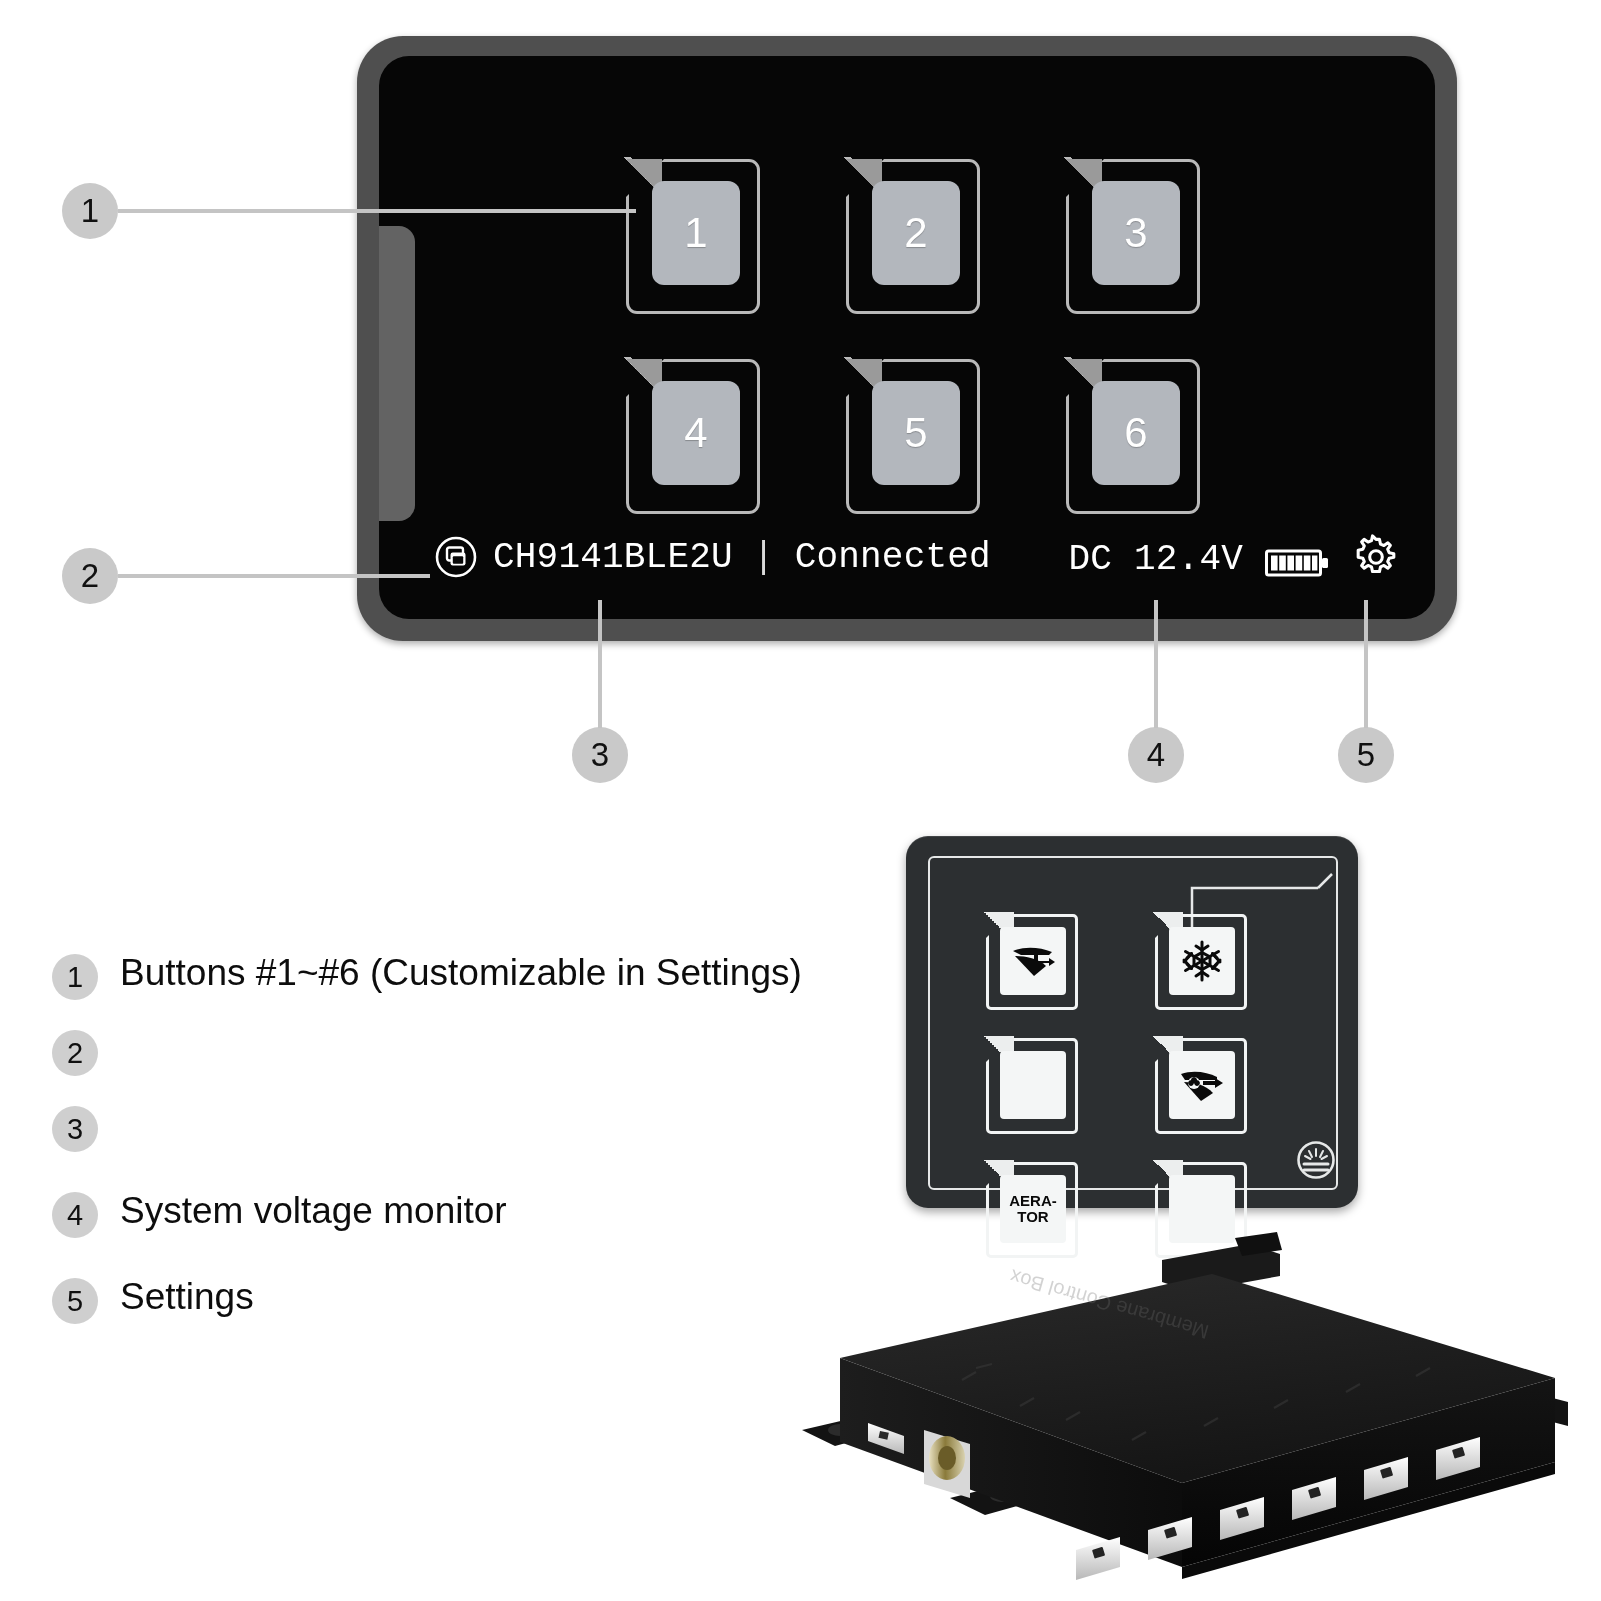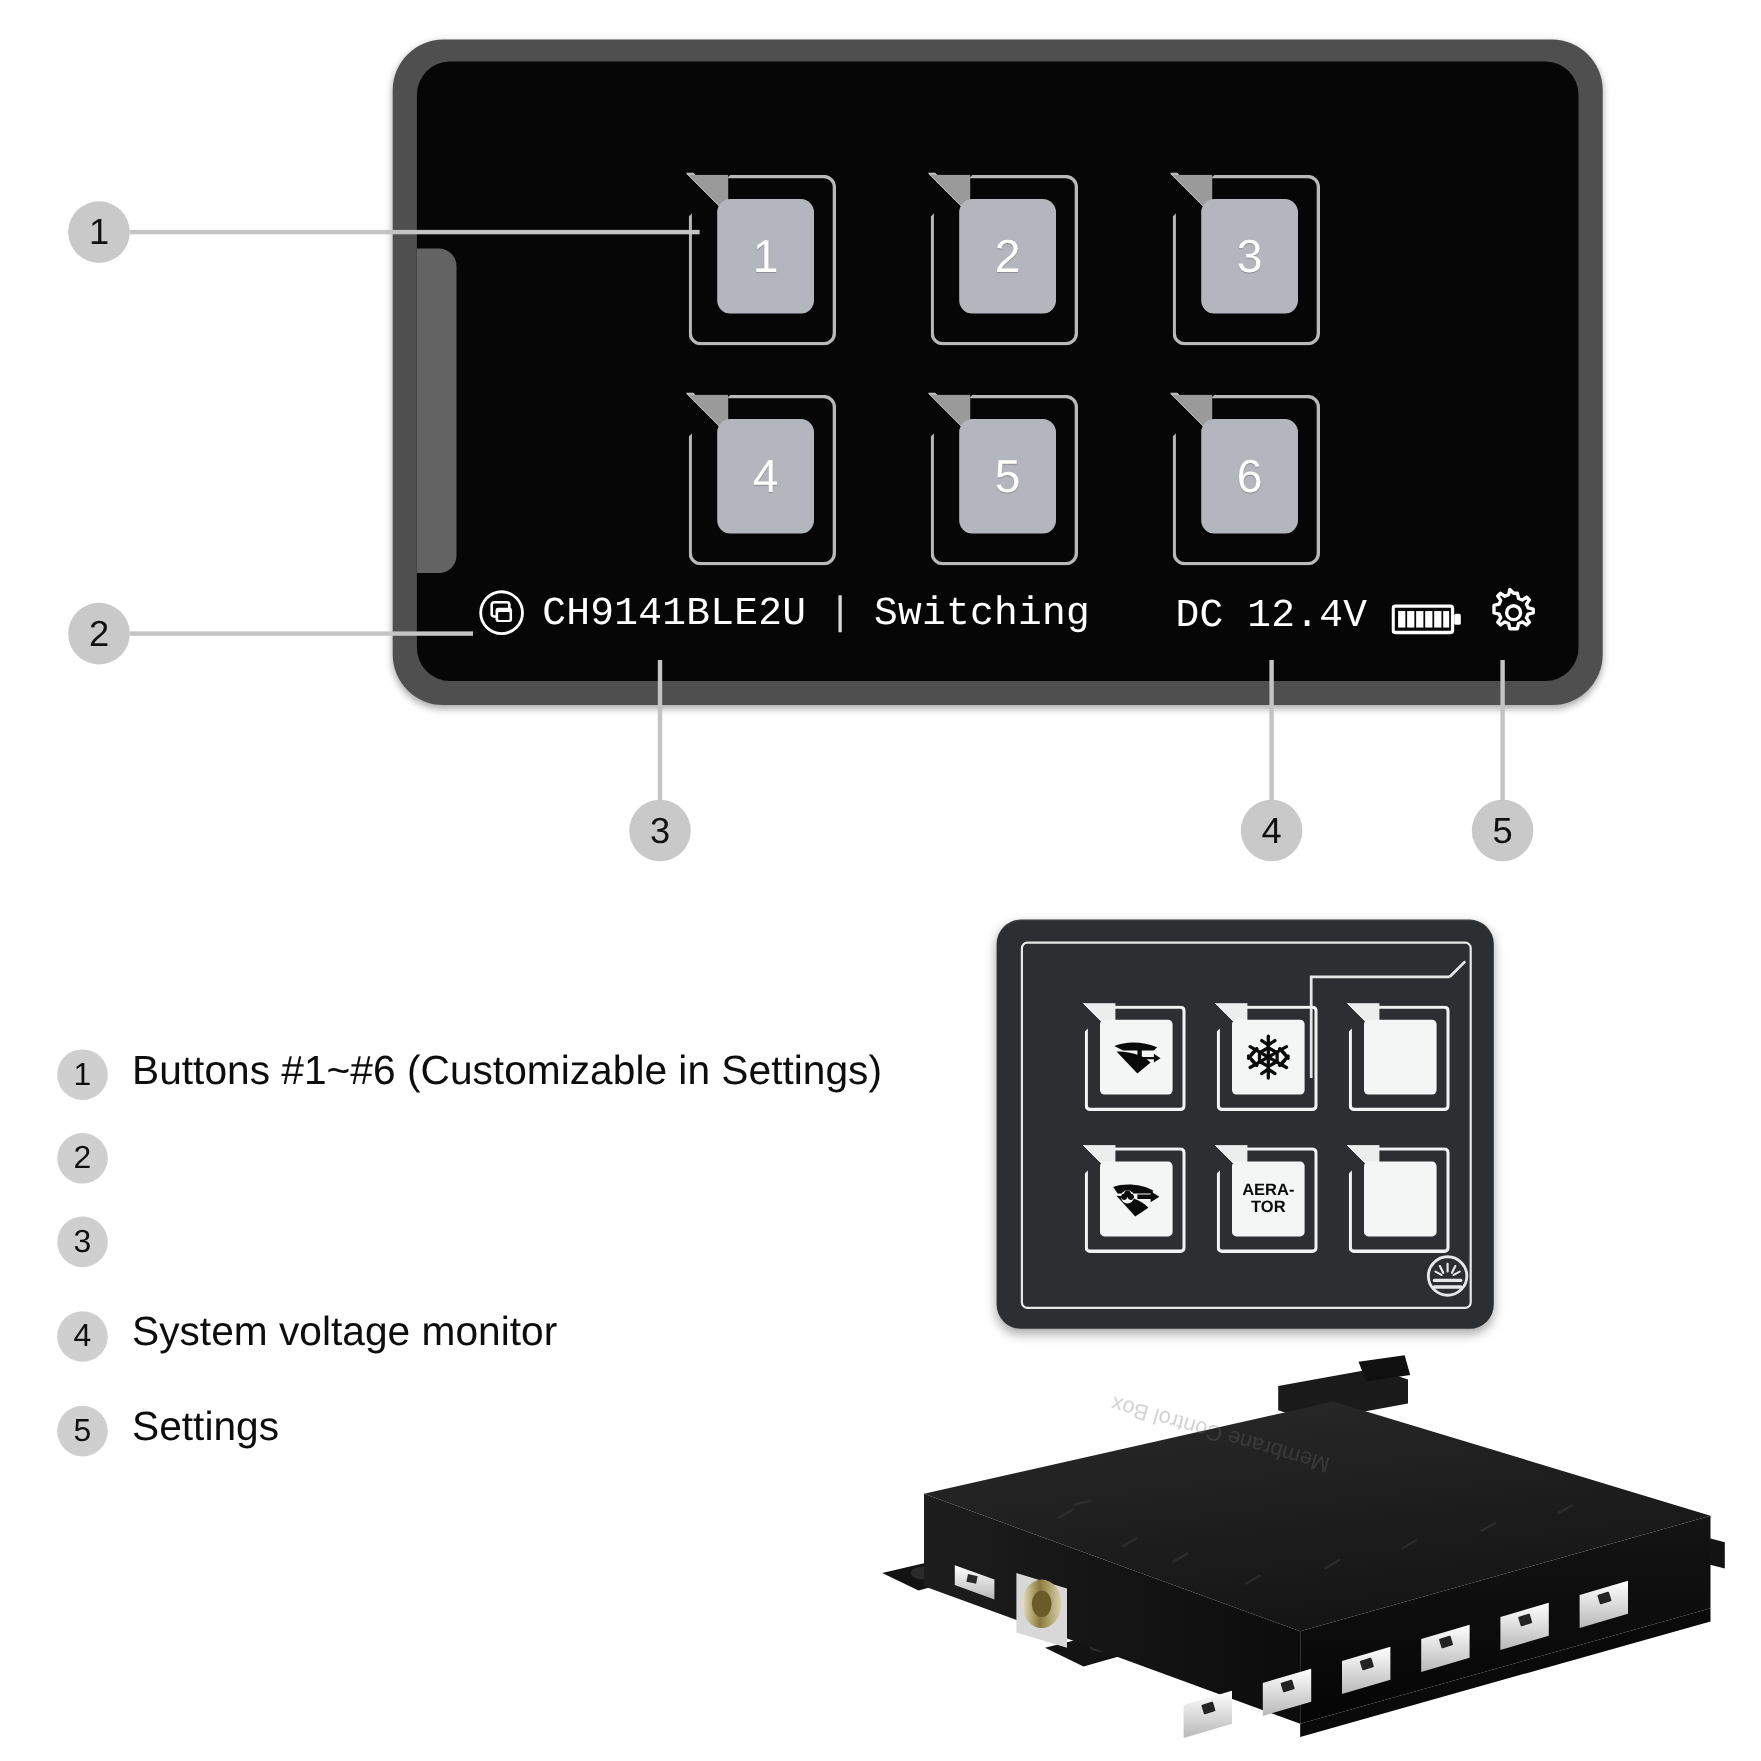--- a/index.html
+++ b/index.html
@@ -122,21 +122,21 @@
     position:absolute;left:22px;top:20px;right:20px;bottom:18px;
     border:2px solid #e6e8e8;border-radius:6px;
   }
   
   #phys-notch{
     position:absolute;right:18px;top:34px;width:150px;height:112px;
     pointer-events:none;
   }
   #phys-grid{
     position:absolute;left:80px;top:78px;width:310px;height:230px;
-    display:grid;grid-template-columns:repeat(3,1fr);grid-template-rows:repeat(2,1fr);
+    display:grid;grid-template-columns:repeat(2,1fr);grid-template-rows:repeat(2,1fr);
     column-gap:14px;row-gap:18px;gap:28px;
   }
   .phys-btn{position:relative;width:92px;height:96px;}
   .phys-btn .pframe{
     position:absolute;inset:0;border:3px solid #f2f4f4;border-radius:5px;
     -webkit-clip-path:polygon(24px 0,100% 0,100% 100%,0 100%,0 24px);
     clip-path:polygon(24px 0,100% 0,100% 100%,0 100%,0 24px);
   }
   .phys-btn .pcorner{
     position:absolute;left:-2px;top:-2px;width:30px;height:30px;
@@ -216,21 +216,21 @@
         <span style="display:inline-flex;">
           <svg width="42" height="42" viewBox="0 0 42 42" aria-hidden="true">
             <circle cx="21" cy="21" r="19" fill="none" stroke="#fff" stroke-width="2.6"></circle>
             <rect x="12" y="11.5" width="16" height="13" rx="2.2" fill="none" stroke="#fff" stroke-width="2.4"></rect>
             <rect x="15.5" y="16.5" width="15" height="13" rx="2.2" fill="#fff"></rect>
             <rect x="17.8" y="20.3" width="10.4" height="7.4" rx="1" fill="#0a0a0a"></rect>
           </svg>
         </span>
         <span class="status-text">CH9141BLE2U</span>
         <span class="status-text sep">|</span>
-        <span class="status-text">Switching</span>
+        <span class="status-text">Connected</span>
       </div>
 
       <div id="status-right">
         <span class="status-text">DC 12.4V</span>
 
         <span style="display:inline-flex;">
           <svg width="66" height="34" viewBox="0 0 66 34" aria-hidden="true">
             <rect x="1.5" y="5" width="54" height="24" rx="2" fill="none" stroke="#fff" stroke-width="3"></rect>
             <rect x="57" y="12" width="6" height="10" rx="1.5" fill="#fff"></rect>
             <rect x="6" y="9.5" width="6.6" height="15" fill="#fff"></rect>

